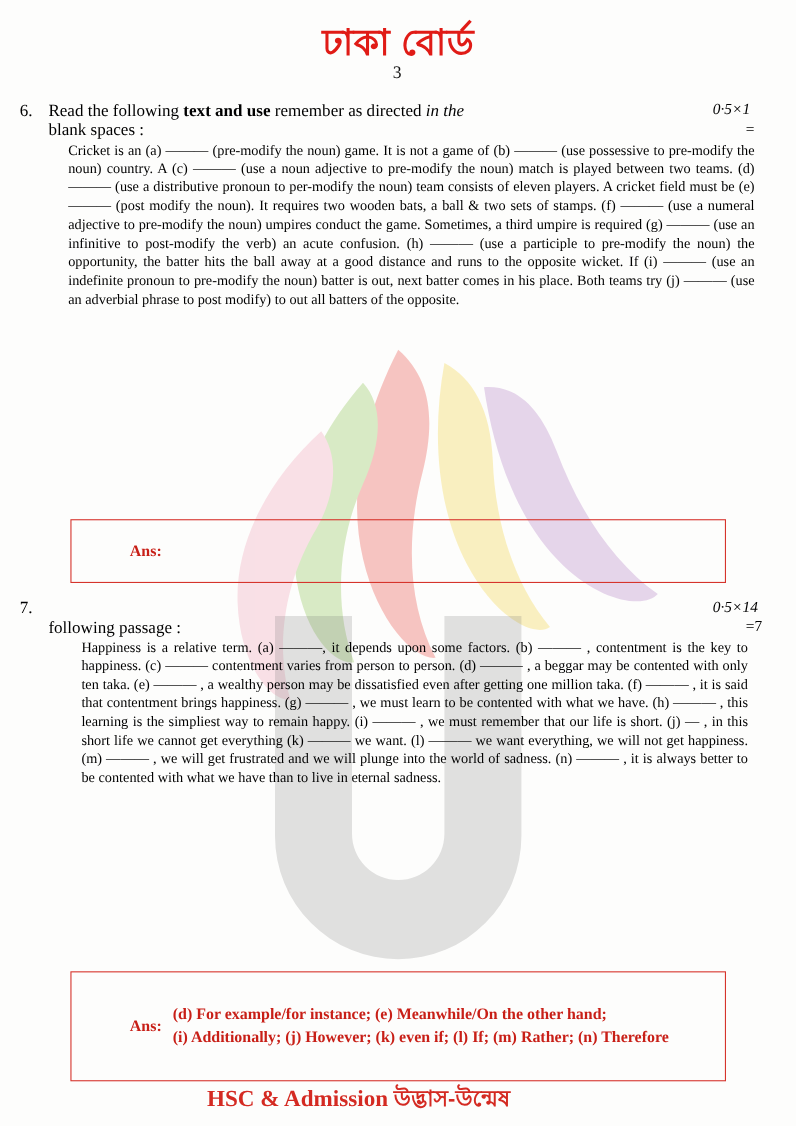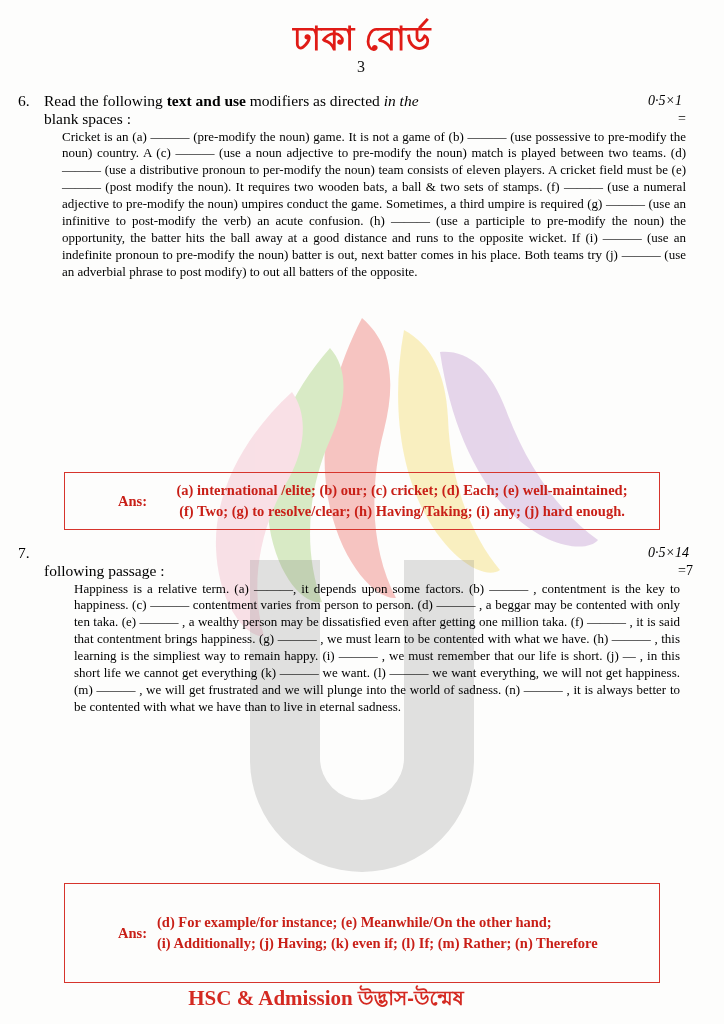--- a/index.html
+++ b/index.html
@@ -181,48 +181,44 @@
   </svg>
 
   <div class="board-header">
     <div class="board-title">ঢাকা বোর্ড</div>
   </div>
   <div class="page-number">3</div>
 
   <div class="question" style="top:92px; left:0; width:724px;">
     <div class="q-head">
       <div class="q-num">6.</div>
-      <div class="q-stem"><span>Read the following </span><b>text and use</b><span> modifiers as directed </span><i>in the</i><br><span>blank spaces :</span></div>
+      <div class="q-stem"><span>Read the following </span><b>text and use</b><span> remember as directed </span><i>in the</i><br><span>blank spaces :</span></div>
       <div class="q-marks"><span>0·5×1</span><span class="m2">=</span></div>
     </div>
     <div class="passage">Cricket is an (a) ——— (pre-modify the noun) game. It is not a game of (b) ——— (use possessive to pre-modify the noun) country. A (c) ——— (use a noun adjective to pre-modify the noun) match is played between two teams. (d) ——— (use a distributive pronoun to per-modify the noun) team consists of eleven players. A cricket field must be (e) ——— (post modify the noun). It requires two wooden bats, a ball &amp; two sets of stamps. (f) ——— (use a numeral adjective to pre-modify the noun) umpires conduct the game. Sometimes, a third umpire is required (g) ——— (use an infinitive to post-modify the verb) an acute confusion. (h) ——— (use a participle to pre-modify the noun) the opportunity, the batter hits the ball away at a good distance and runs to the opposite wicket. If (i) ——— (use an indefinite pronoun to pre-modify the noun) batter is out, next batter comes in his place. Both teams try (j) ——— (use an adverbial phrase to post modify) to out all batters of the opposite.</div>
   </div>
 
   <div class="ans-box" style="top:472px; left:64px; width:596px; height:58px;">
     <div class="ans-label">Ans:</div>
-    <div class="ans-lines">
-      <div class="ans-line">(a) international /elite; (b) our; (c) cricket; (d) Each; (e) well-maintained;</div>
-      <div class="ans-line">(f) Two; (g) to resolve/clear; (h) Having/Taking; (i) any; (j) hard enough.</div>
-    </div>
   </div>
 
   <div class="question" style="top:544px; left:0; width:724px;">
     <div class="q-head">
       <div class="q-num">7.</div>
       <div class="q-stem"><br><span>following passage :</span></div>
       <div class="q-marks"><span>0·5×14</span><span class="m2">=7</span></div>
     </div>
     <div class="passage" style="margin-left:74px; margin-right:44px;">Happiness is a relative term. (a) ———, it depends upon some factors. (b) ——— , contentment is the key to happiness. (c) ——— contentment varies from person to person. (d) ——— , a beggar may be contented with only ten taka. (e) ——— , a wealthy person may be dissatisfied even after getting one million taka. (f) ——— , it is said that contentment brings happiness. (g) ——— , we must learn to be contented with what we have. (h) ——— , this learning is the simpliest way to remain happy. (i) ——— , we must remember that our life is short. (j) — , in this short life we cannot get everything (k) ——— we want. (l) ——— we want everything, we will not get happiness. (m) ——— , we will get frustrated and we will plunge into the world of sadness. (n) ——— , it is always better to be contented with what we have than to live in eternal sadness.</div>
   </div>
 
   <div class="ans-box left-lines" style="top:883px; left:64px; width:596px; height:100px;">
     <div class="ans-label">Ans:</div>
     <div class="ans-lines">
       <div class="ans-line">(d) For example/for instance; (e) Meanwhile/On the other hand;</div>
-      <div class="ans-line">(i) Additionally; (j) Having; (k) even if; (l) If; (m) Rather; (n) Therefore</div>
+      <div class="ans-line">(i) Additionally; (j) However; (k) even if; (l) If; (m) Rather; (n) Therefore</div>
     </div>
   </div>
 
   <div class="footer">
     <span class="footer-text">HSC &amp; Admission </span><span class="footer-bn">উদ্ভাস-উন্মেষ</span>
   </div>
 
 </div>
 
 </body></html>

